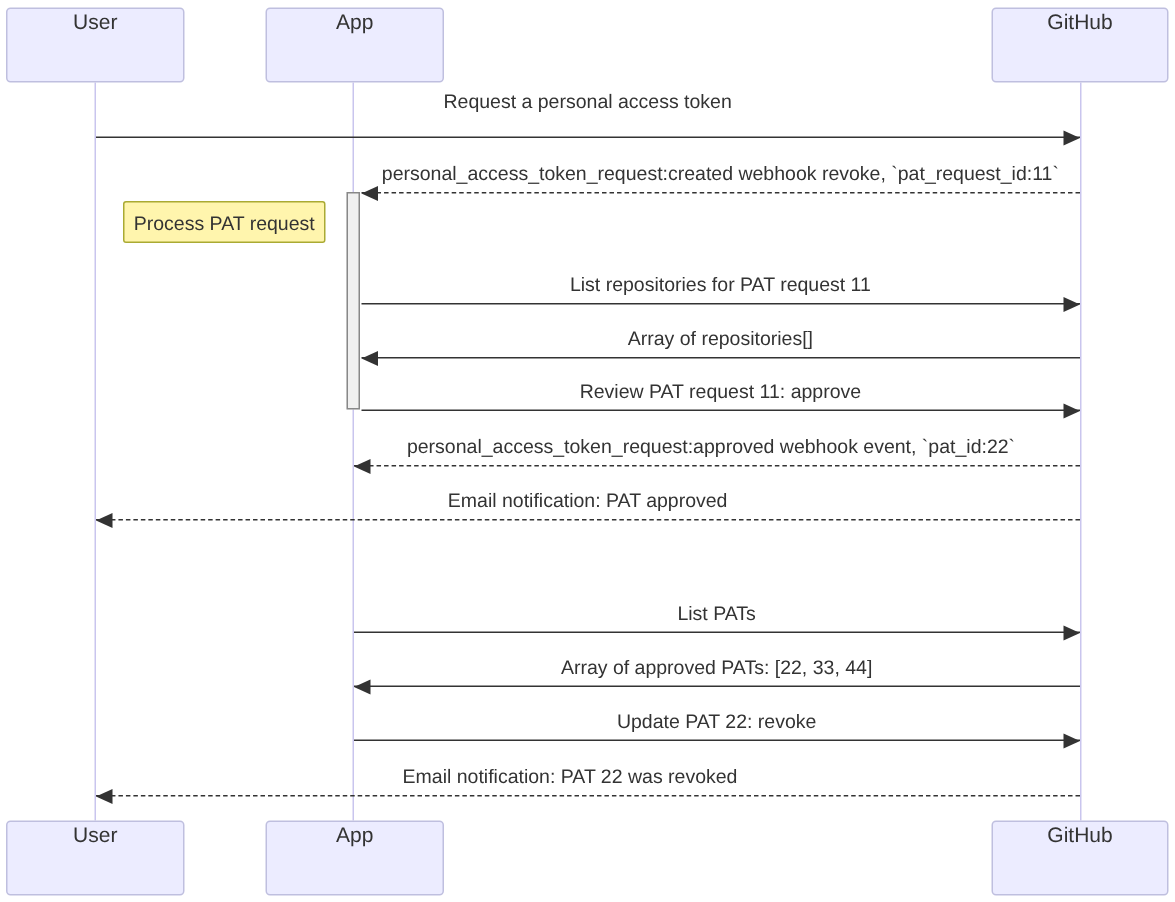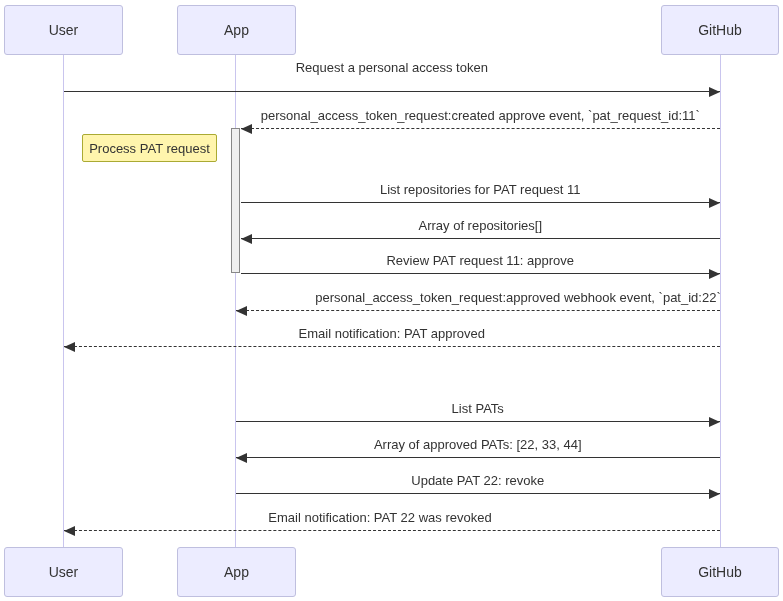--- a/index.html
+++ b/index.html
@@ -3,21 +3,21 @@
 <meta charset="utf-8">
 <style>
   html, body { margin:0; padding:0; background:#ffffff; }
   #diagram {
     position:relative; width:783px; height:601px; background:#ffffff;
     font-family:"Liberation Sans", "DejaVu Sans", sans-serif; overflow:hidden;
   }
   .actor-box {
     position:absolute; box-sizing:border-box; height:50px;
     background:var(--actor-fill); border:1px solid var(--actor-border);
-    border-radius:3px; display:flex; align-items:center; justify-content:center;
+    border-radius:3px; display:flex; justify-content:center;
     font-size:14px; color:#333;
   }
   .lifeline { position:absolute; width:1px; background:var(--lifeline); }
   .activation {
     position:absolute; box-sizing:border-box;
     background:var(--act-fill); border:1px solid var(--act-border);
   }
   .msg-line { position:absolute; height:0; }
   .msg-line.solid  { border-top:1px solid var(--line); }
   .msg-line.dashed { border-top:1px dashed var(--line); }
@@ -62,33 +62,33 @@
       <span>GitHub</span>
     </div>
     <div class="actor-box" style="left: 661px; top: 547px; width: 118px;">
       <span>GitHub</span>
     </div>
     <div class="msg-line solid" style="left: 63.5px; top: 91px; width: 656.5px;"></div>
     <div class="arrowhead right" style="left: 709px; top: 87px;"></div>
     <div class="msg-label" style="left: 391.75px; top: 60px;">Request a personal access token</div>
     <div class="msg-line dashed" style="left: 240.5px; top: 128px; width: 479.5px;"></div>
     <div class="arrowhead left" style="left: 240.5px; top: 124px;"></div>
-    <div class="msg-label" style="left: 480.25px; top: 108px;">personal_access_token_request:created approve event, `pat_request_id:11`</div>
+    <div class="msg-label" style="left: 480.25px; top: 108px;">personal_access_token_request:created webhook revoke, `pat_request_id:11`</div>
     <div class="msg-line solid" style="left: 240.5px; top: 202px; width: 479.5px;"></div>
     <div class="arrowhead right" style="left: 709px; top: 198px;"></div>
     <div class="msg-label" style="left: 480.25px; top: 182px;">List repositories for PAT request 11</div>
     <div class="msg-line solid" style="left: 240.5px; top: 238px; width: 479.5px;"></div>
     <div class="arrowhead left" style="left: 240.5px; top: 234px;"></div>
     <div class="msg-label" style="left: 480.25px; top: 218px; text-align: right;">Array of repositories[]</div>
     <div class="msg-line solid" style="left: 240.5px; top: 273px; width: 479.5px;"></div>
     <div class="arrowhead right" style="left: 709px; top: 269px;"></div>
     <div class="msg-label" style="left: 480.25px; top: 253px;">Review PAT request 11: approve</div>
     <div class="msg-line dashed" style="left: 235.5px; top: 310px; width: 484.5px;"></div>
     <div class="arrowhead left" style="left: 235.5px; top: 306px;"></div>
-    <div class="msg-label" style="left: 502px; top: 290px; padding-left: 32px;">personal_access_token_request:approved webhook event, `pat_id:22`</div>
+    <div class="msg-label" style="left: 458px; top: 290px; padding-left: 32px;">personal_access_token_request:approved webhook event, `pat_id:22`</div>
     <div class="msg-line dashed" style="left: 63.5px; top: 346px; width: 656.5px;"></div>
     <div class="arrowhead left" style="left: 63.5px; top: 342px;"></div>
     <div class="msg-label" style="left: 391.75px; top: 326px;">Email notification: PAT approved</div>
     <div class="msg-line solid" style="left: 235.5px; top: 421px; width: 484.5px;"></div>
     <div class="arrowhead right" style="left: 709px; top: 417px;"></div>
     <div class="msg-label" style="left: 477.75px; top: 401px;">List PATs</div>
     <div class="msg-line solid" style="left: 235.5px; top: 457px; width: 484.5px;"></div>
     <div class="arrowhead left" style="left: 235.5px; top: 453px;"></div>
     <div class="msg-label" style="left: 477.75px; top: 437px;">Array of approved PATs: [22, 33, 44]</div>
     <div class="msg-line solid" style="left: 235.5px; top: 493px; width: 484.5px;"></div>

